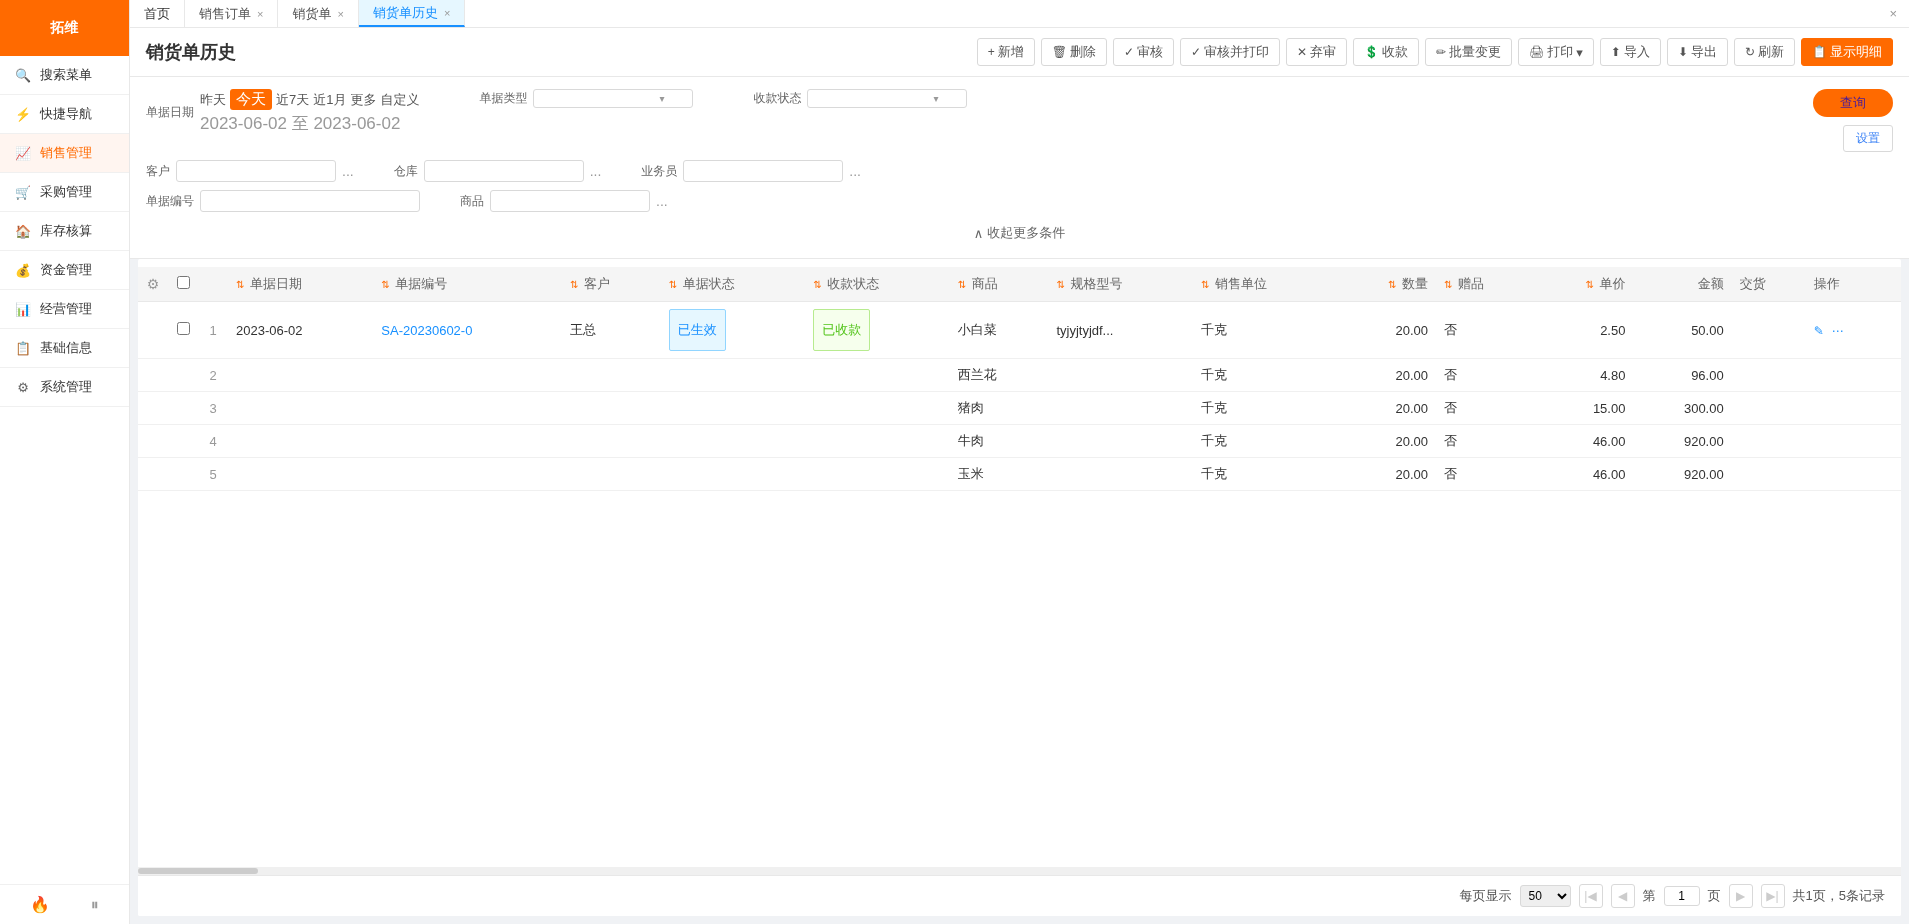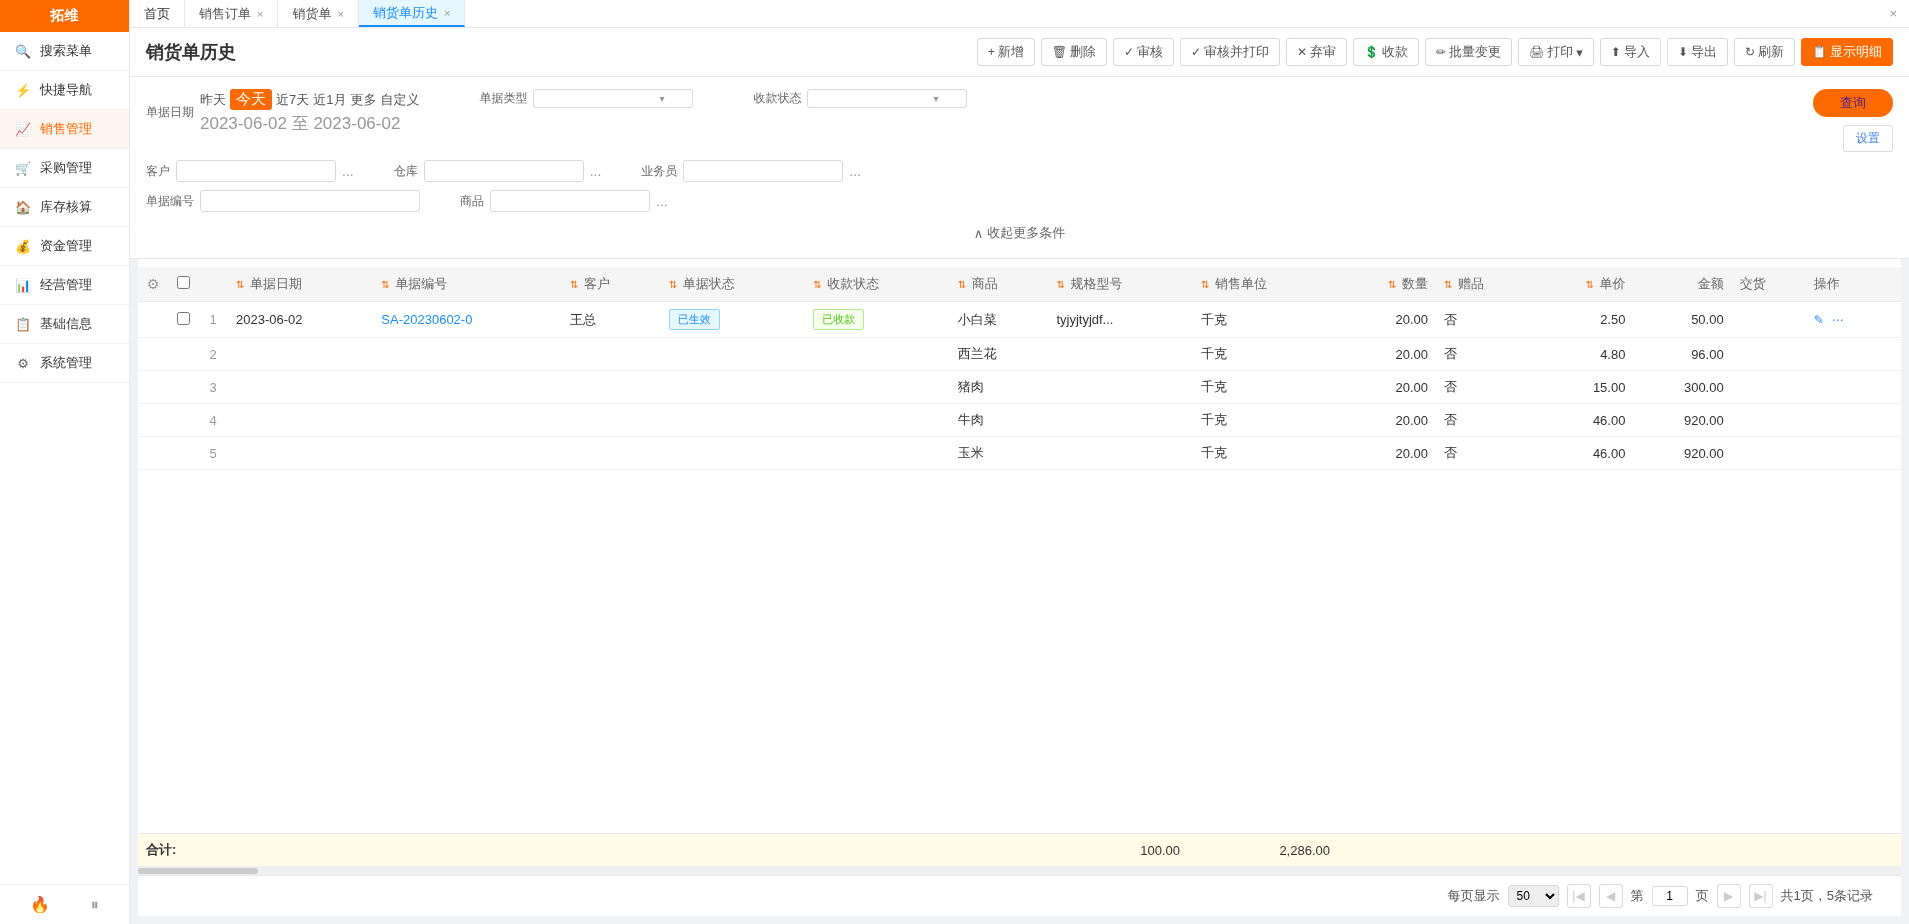--- a/index.html
+++ b/index.html
@@ -8,21 +8,21 @@
     
     .sidebar {
       width: 130px;
       background: #fff;
       border-right: 1px solid #e8e8e8;
       display: flex;
       flex-direction: column;
       flex-shrink: 0;
     }
     .sidebar-logo {
-      height: 32px;
+      height: 56px;
       background: #ff6a00;
       display: flex;
       align-items: center;
       justify-content: center;
       color: #fff;
       font-size: 14px;
       font-weight: bold;
     }
     .sidebar-item {
       display: flex;
@@ -213,23 +213,23 @@
     }
     th .sort-icon { color: #ff6a00; font-size: 10px; margin-right: 2px; }
     td {
       padding: 7px 8px;
       border-bottom: 1px solid #f0f0f0;
       color: #333;
       white-space: nowrap;
     }
     .status-badge {
       display: inline-block;
-      padding: 2px 8px;
+      padding: 11px 8px;
       border-radius: 2px;
-      font-size: 11px;
+      font-size: 13px;
     }
     .status-active { background: #e6f7ff; color: #1890ff; border: 1px solid #91d5ff; }
     .status-paid { background: #f6ffed; color: #52c41a; border: 1px solid #b7eb8f; }
     .action-btn {
       color: #1890ff;
       cursor: pointer;
       margin-right: 8px;
       font-size: 12px;
     }
     .checkbox-cell { width: 30px; text-align: center; }
@@ -244,21 +244,21 @@
       flex-shrink: 0;
     }
     .summary-table { width: 100%; border-collapse: collapse; font-size: 12px; }
     .summary-table td { padding: 7px 8px; color: #333; }
     .summary-label { font-weight: bold; }
 
     
     .pagination-bar {
       background: #fff;
       border-top: 1px solid #e8e8e8;
-      padding: 8px 28px;
+      padding: 8px 16px;
       display: flex;
       align-items: center;
       justify-content: flex-end;
       gap: 8px;
       flex-shrink: 0;
       font-size: 12px;
       color: #555;
     }
     .pagination-btn {
       width: 24px; height: 24px;
@@ -735,46 +735,20 @@
       <td style="text-align:right;">920.00</td>
       <td></td>
       <td>
         
       </td>
     </tr>
             </tbody>
         </table>
       </div>
 
-      <div class="summary-row">
-        <table class="summary-table">
-          <tbody>
-              <tr>
-            <td style="width:230px;">
-              <span class="summary-label">合计:</span>
-            </td>
-            <td style="width:120px;"></td>
-            <td style="width:120px;"></td>
-            <td style="width:120px;"></td>
-            <td style="width:120px;"></td>
-            <td style="width:120px;"></td>
-            <td style="width:120px;"></td>
-            <td style="text-align:right; width:100px;">
-              <span>100.00</span>
-            </td>
-            <td style="width:50px;"></td>
-            <td style="text-align:right; width:100px;">
-              <span>2,286.00</span>
-            </td>
-            <td></td>
-            <td></td>
-          </tr>
-        </tbody>
-          </table>
-      </div>
 
       <div class="scrollbar-area">
         <div class="scrollbar-thumb"></div>
       </div>
 
       <div class="pagination-bar">
         <span>每页显示</span>
         <select class="page-size-select">
           <option>50</option>
           <option>100</option>

